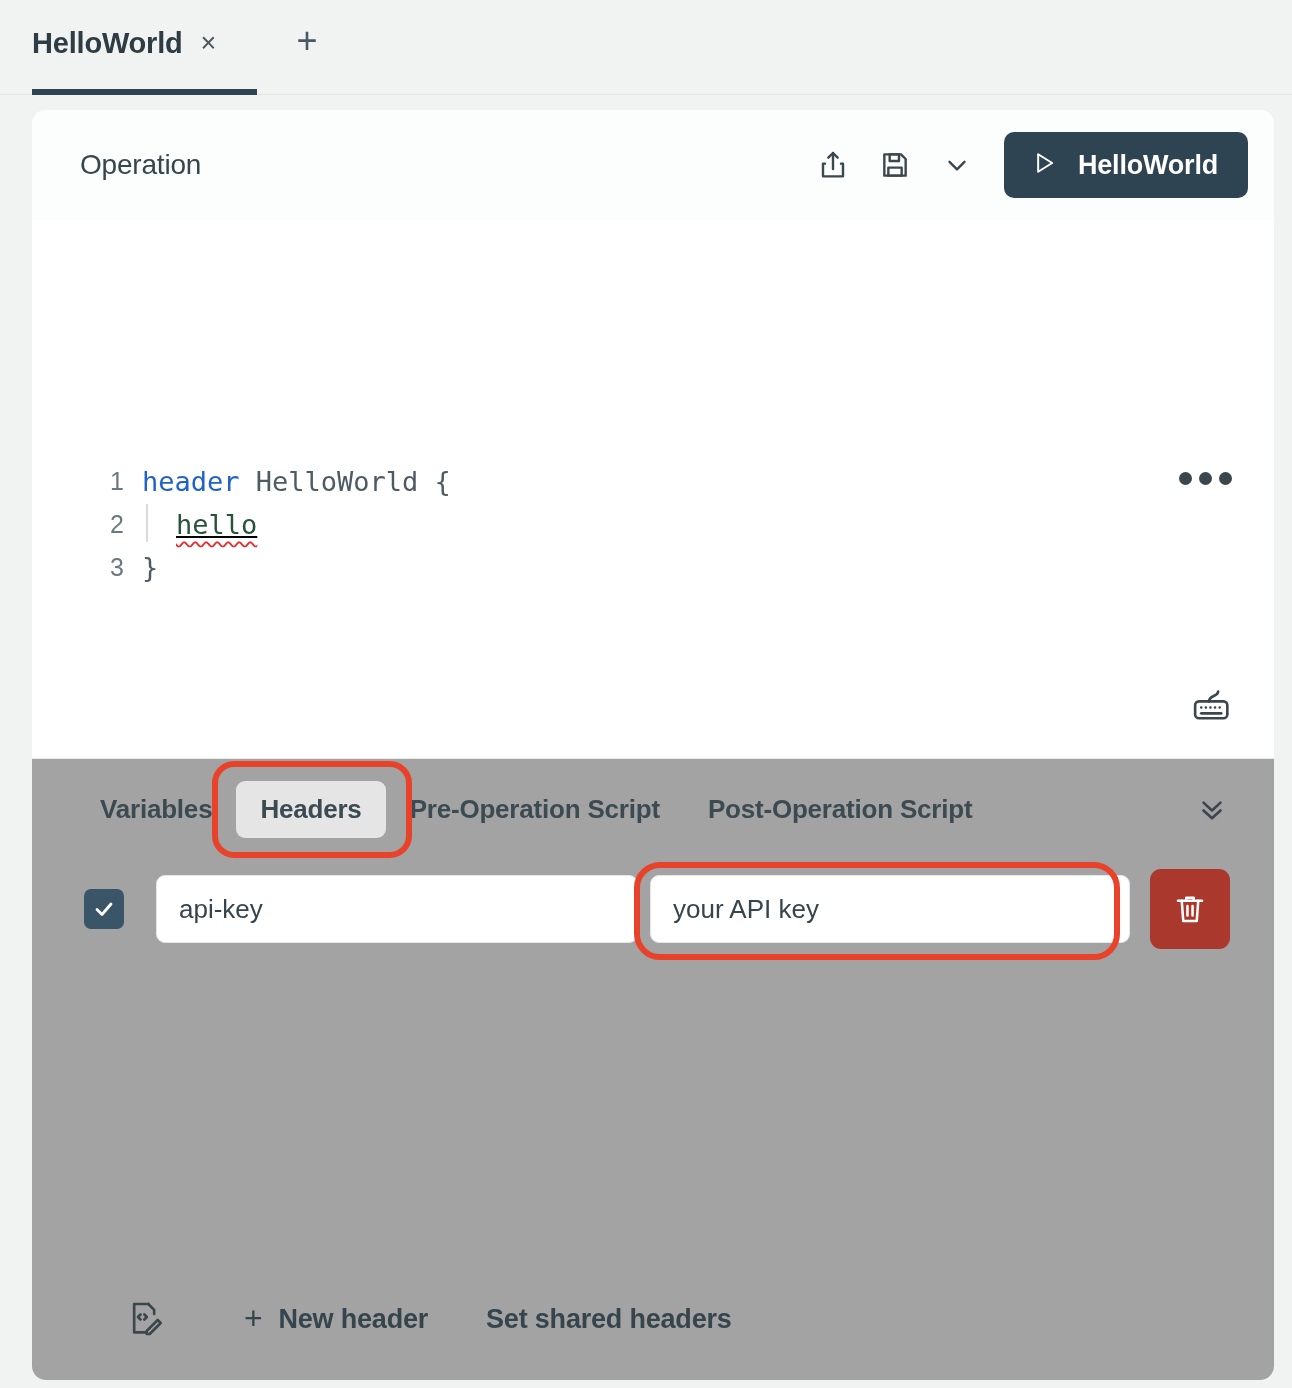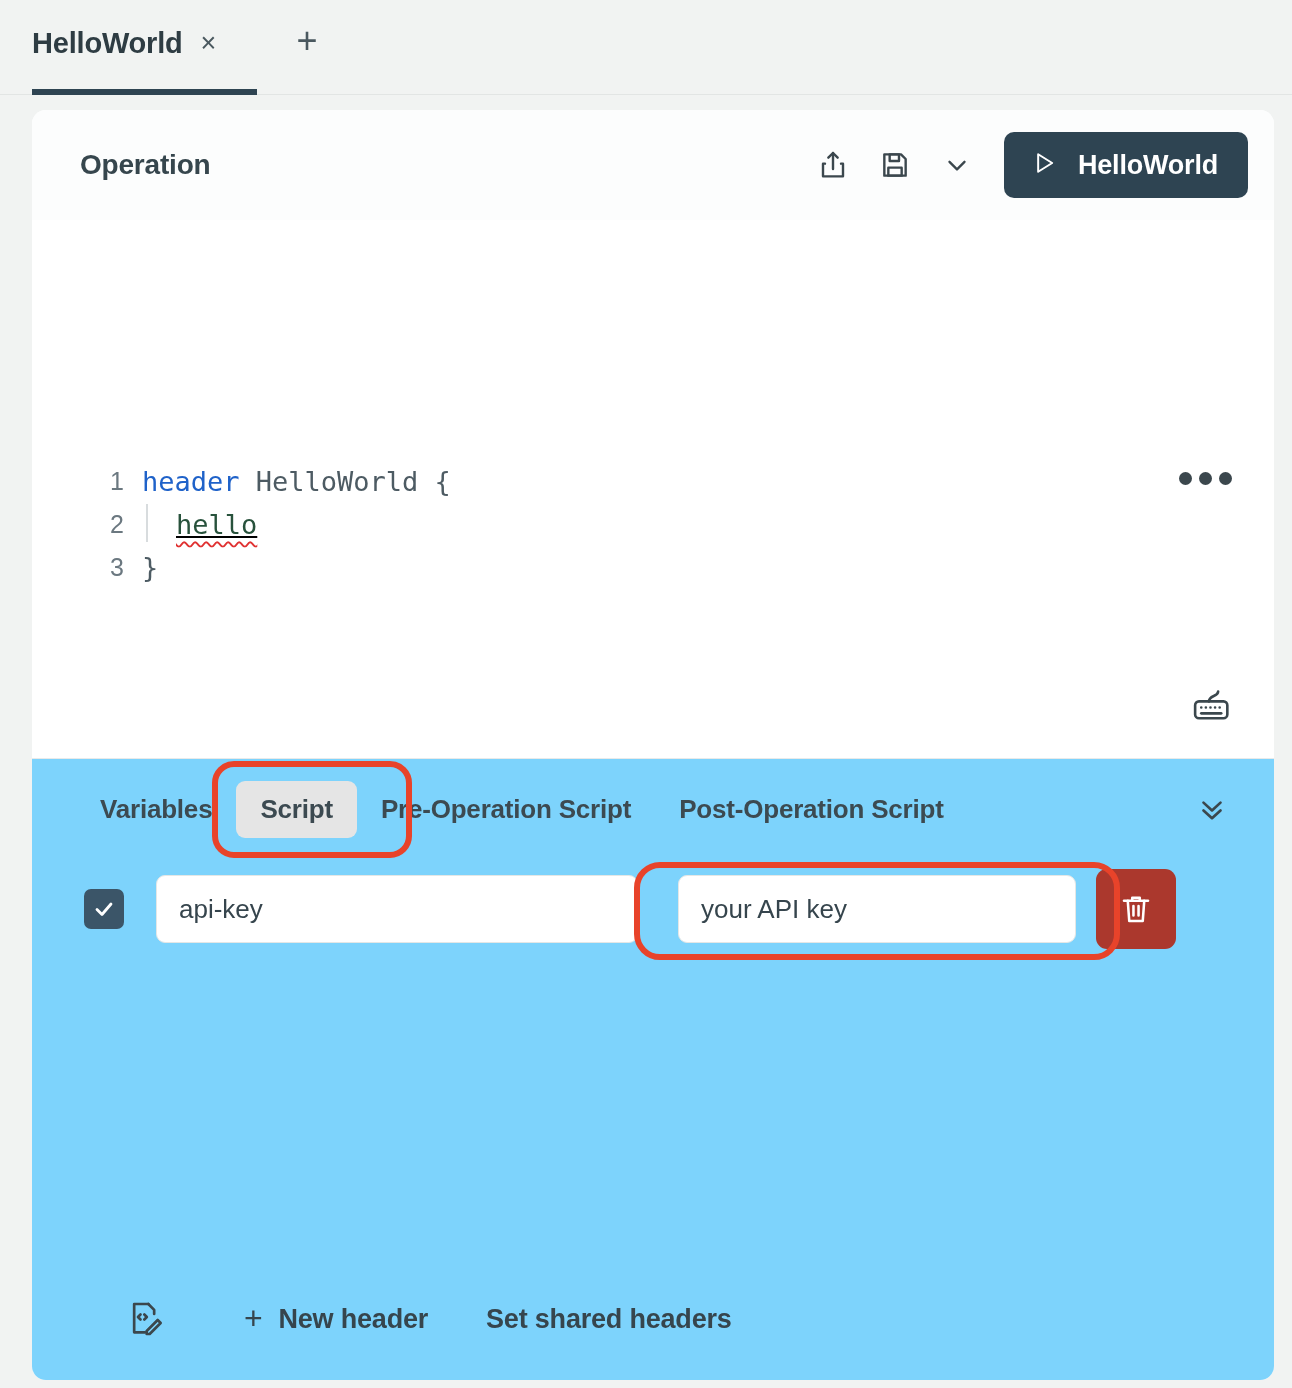--- a/index.html
+++ b/index.html
@@ -57,21 +57,21 @@
   
   .op-header {
     position: relative;
     height: 110px;
     background: #fcfdfd;
     display: flex; align-items: center;
   }
   .op-title {
     position: absolute; left: 48px; top: 50%;
     transform: translateY(-50%);
-    font-size: 28px; font-weight: 700; color: #36464d;
+    font-size: 28px; font-weight: 400; color: #36464d;
     letter-spacing: -0.2px;
   }
   .op-actions {
     position: absolute; right: 26px; top: 50%;
     transform: translateY(-50%);
     display: flex; align-items: center; gap: 0px;
   }
   .icon-btn {
     width: 62px; height: 62px;
     display: flex; align-items: center; justify-content: center;
@@ -130,21 +130,21 @@
     position: absolute; right: 38px; bottom: 32px;
     width: 48px; height: 42px;
     display: flex; align-items: flex-end; justify-content: center;
     cursor: pointer;
   }
 
   
   .bottom {
     position: relative;
     height: 622px;
-    background: #7dd3fc;
+    background: #a3a3a3;
     border-top: 1px solid #e8eaea;
   }
   .tabs-row {
     position: relative; height: 100px;
     display: flex; align-items: center;
     padding-left: 44px;
   }
   .sub-tab {
     font-size: 26px; font-weight: 700; color: #3c4a51;
     padding: 13px 24px; border-radius: 9px;
@@ -172,21 +172,21 @@
     display: flex; align-items: center; justify-content: center;
     cursor: pointer; flex: 0 0 auto;
   }
   .text-input {
     height: 68px; border: 1px solid #e4e7e6; border-radius: 9px;
     background: #ffffff; display: flex; align-items: center;
     padding: 12px 22px; font-size: 26px; color: #36454d;
     cursor: text;
   }
   .key-input { width: 482px; margin-left: 32px; }
-  .val-input { width: 398px; margin-left: 40px; }
+  .val-input { width: 480px; margin-left: 12px; }
   .del-btn {
     width: 80px; height: 80px; margin-left: 20px;
     background: #ab382d; border-radius: 11px;
     display: flex; align-items: center; justify-content: center;
     cursor: pointer;
   }
 
   
   .bottom-bar {
     position: absolute; left: 0; bottom: 28px;
@@ -303,21 +303,21 @@
         <path d="M8 14h.01M11 14h.01M14 14h.01M17 14h.01M20 14h.01"></path>
         <path d="M8 17.8h13"></path>
       </svg>
     </div>
   </div>
 
   <div class="bottom">
 
     <div class="tabs-row">
       <div class="sub-tab">Variables</div>
-      <div class="sub-tab active">Script</div>
+      <div class="sub-tab active">Headers</div>
       <div class="sub-tab">Pre-Operation Script</div>
       <div class="sub-tab">Post-Operation Script</div>
 
       <div class="collapse-btn">
         <svg width="34" height="34" viewBox="0 0 24 24" fill="none" stroke="#3b474d" stroke-width="1.9" stroke-linecap="round" stroke-linejoin="round">
           <path d="M6 7.5 12 13 18 7.5"></path>
           <path d="M6 13 12 18.5 18 13"></path>
         </svg>
       </div>
     </div>

